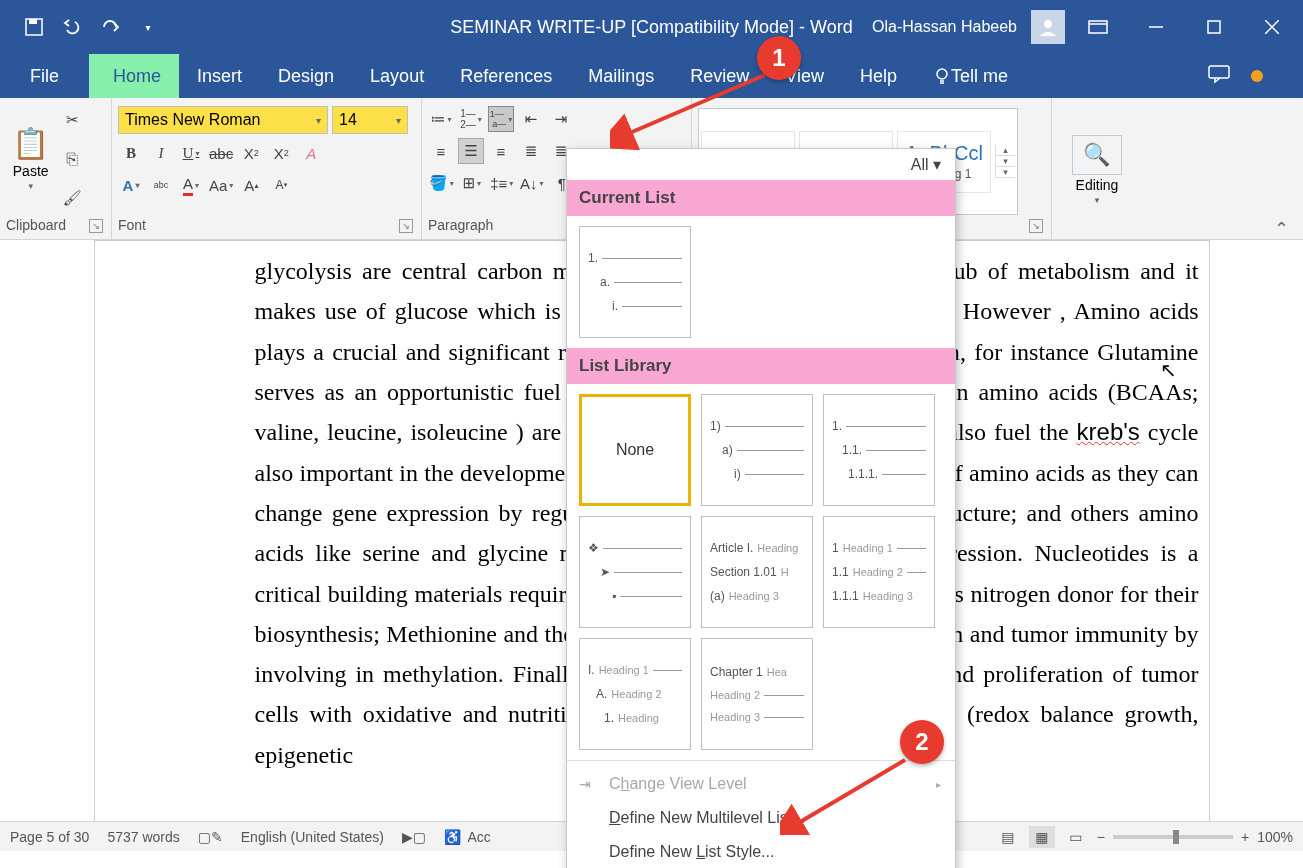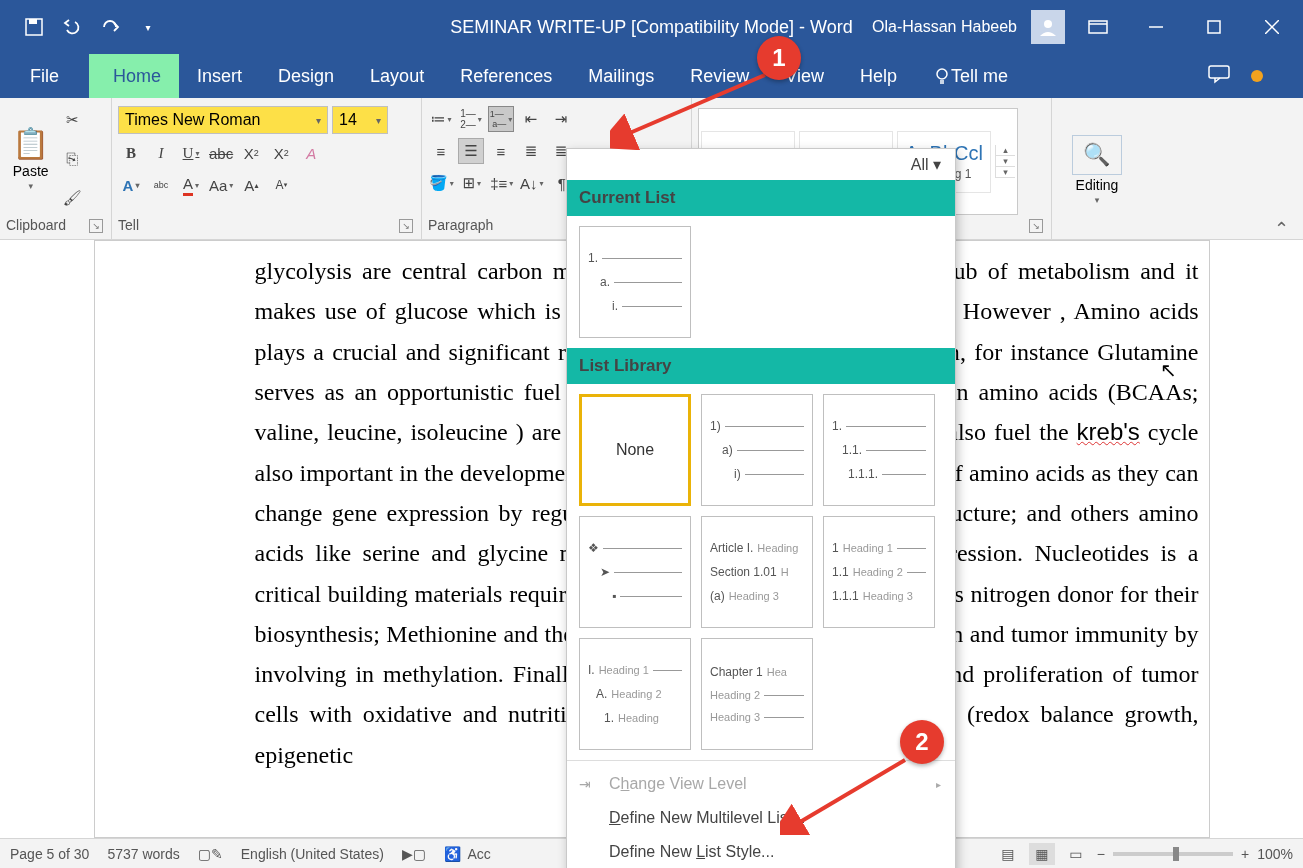--- a/index.html
+++ b/index.html
@@ -55,38 +55,38 @@
 
 
 .docarea { position: absolute; top: 240px; left: 0; right: 0; bottom: 30px; background: #fff; display: flex; justify-content: center; overflow: hidden; }
 .page { width: 1116px; background: #fff; border: 1px solid #ccc; padding: 10px 0 0 0; }
 .doc-text { font-family: "Times New Roman", serif; font-size: 24px; color: #000; line-height: 1.68; text-align: justify; padding: 0 0 0 0; }
 .doc-text .wavy { text-decoration: underline wavy #d33; text-decoration-thickness: 1px; }
 
 
 .ml-dropdown { position: absolute; left: 566px; top: 148px; width: 390px; background: #fff; border: 1px solid #c9c9c9; box-shadow: 2px 4px 10px rgba(0,0,0,0.25); z-index: 50; font-size: 15px; }
 .ml-dropdown .allrow { text-align: right; padding: 6px 14px; font-size: 16px; color: #444; }
-.ml-dropdown .section-h { background: #14b8a6; padding: 8px 12px; font-weight: 600; color: #444; font-size: 17px; }
+.ml-dropdown .section-h { background: #f9a8d4; padding: 8px 12px; font-weight: 600; color: #444; font-size: 17px; }
 .ml-dropdown .grid { display: flex; flex-wrap: wrap; gap: 10px; padding: 10px 12px; }
 .ml-thumb { width: 112px; height: 112px; border: 1px solid #bfbfbf; background: #fff; display: flex; flex-direction: column; justify-content: center; padding: 6px 8px; font-size: 12px; color: #555; position: relative; }
 .ml-thumb.sel { border: 3px solid #eab308; }
 .ml-thumb.none { align-items: center; justify-content: center; font-size: 16px; color: #333; }
 .ml-thumb .line { display: flex; align-items: center; gap: 4px; margin: 5px 0; }
 .ml-thumb .rule { flex: 1; height: 1px; background: #999; }
 .ml-thumb .lab { white-space: nowrap; font-size: 12px; }
 .ml-thumb .sub { color: #999; font-size: 11px; }
 .ml-dropdown .menuitems { border-top: 1px solid #ddd; padding: 6px 0; }
 .ml-dropdown .menuitem { display: flex; align-items: center; gap: 12px; padding: 8px 14px 8px 42px; font-size: 16px; color: #444; position: relative; }
 .ml-dropdown .menuitem.disabled { color: #a8a8a8; }
 .ml-dropdown .menuitem .u { text-decoration: underline; }
 .ml-dropdown .menuitem .micon { position: absolute; left: 12px; font-size: 14px; }
 .ml-dropdown .menuitem .arrow { margin-left: auto; font-size: 10px; color: #aaa; }
 
 
-.statusbar { position: absolute; bottom: 0; left: 0; right: 0; height: 30px; background: #f3f3f3; border-top: 1px solid #d5d5d5; display: flex; align-items: center; font-size: 14px; color: #555; padding: 0 10px; gap: 18px; }
+.statusbar { position: absolute; bottom: 17px; left: 0; right: 0; height: 30px; background: #f3f3f3; border-top: 1px solid #d5d5d5; display: flex; align-items: center; font-size: 14px; color: #555; padding: 0 10px; gap: 18px; }
 .statusbar .seg { display: flex; align-items: center; gap: 6px; }
 .statusbar .right { margin-left: auto; display: flex; align-items: center; gap: 8px; }
 .statusbar .viewbtn { width: 26px; height: 22px; display: flex; align-items: center; justify-content: center; border: 1px solid transparent; }
 .statusbar .slider { width: 120px; height: 4px; background: #ccc; position: relative; }
 .statusbar .slider .thumb { position: absolute; left: 50%; top: -5px; width: 6px; height: 14px; background: #888; }
 
 
 .anno-circle { position: absolute; width: 44px; height: 44px; border-radius: 50%; background: #e63b2e; color: #fff; display: flex; align-items: center; justify-content: center; font-size: 24px; font-weight: bold; z-index: 100; box-shadow: 0 2px 4px rgba(0,0,0,0.3); }
 .anno-arrow { position: absolute; z-index: 99; }
 
@@ -199,21 +199,21 @@
   </div>
 
   <div class="group" style="width:310px">
     <div class="body">
         <div class="col" style="width:100%;gap:6px;padding-top:4px">
       <div class="row">
         <div class="combo" style="width:210px">
               <span>Times New Roman</span>
               <span class="arrow">▾</span>
             </div>
-        <div class="combo" style="width:56px">
+        <div class="combo" style="width:76px">
               <span>14</span>
               <span class="arrow">▾</span>
             </div>
       </div>
       <div class="row">
         <div class="smallbtn" style="font-weight:bold;font-family:serif">B</div>
         <div class="smallbtn" style="font-style:italic;font-family:serif">I</div>
         <div class="smallbtn drop" style="text-decoration:underline;font-family:serif">U</div>
         <div class="smallbtn" style="text-decoration:line-through">abc</div>
         <div class="smallbtn">X<sub style="font-size:9px">2</sub></div>
@@ -227,21 +227,21 @@
             </div>
         <div class="smallbtn drop">
               <span style="border-bottom:3px solid #d32;padding-bottom:1px">A</span>
             </div>
         <div class="smallbtn drop">Aa</div>
         <div class="smallbtn">A<sup style="font-size:8px">▴</sup></div>
         <div class="smallbtn" style="font-size:12px">A<sup style="font-size:7px">▾</sup></div>
       </div>
     </div>
       </div>
-    <div class="label"><span>Tell</span><span class="dlg">↘</span></div>
+    <div class="label"><span>Font</span><span class="dlg">↘</span></div>
   </div>
 
   <div class="group" style="width:270px">
     <div class="body">
         <div class="col" style="width:100%;gap:6px;padding-top:4px">
       <div class="row">
         <div class="smallbtn drop">≔</div>
         <div class="smallbtn drop">
               <span style="font-size:10px">1—<br>2—</span>
             </div>

